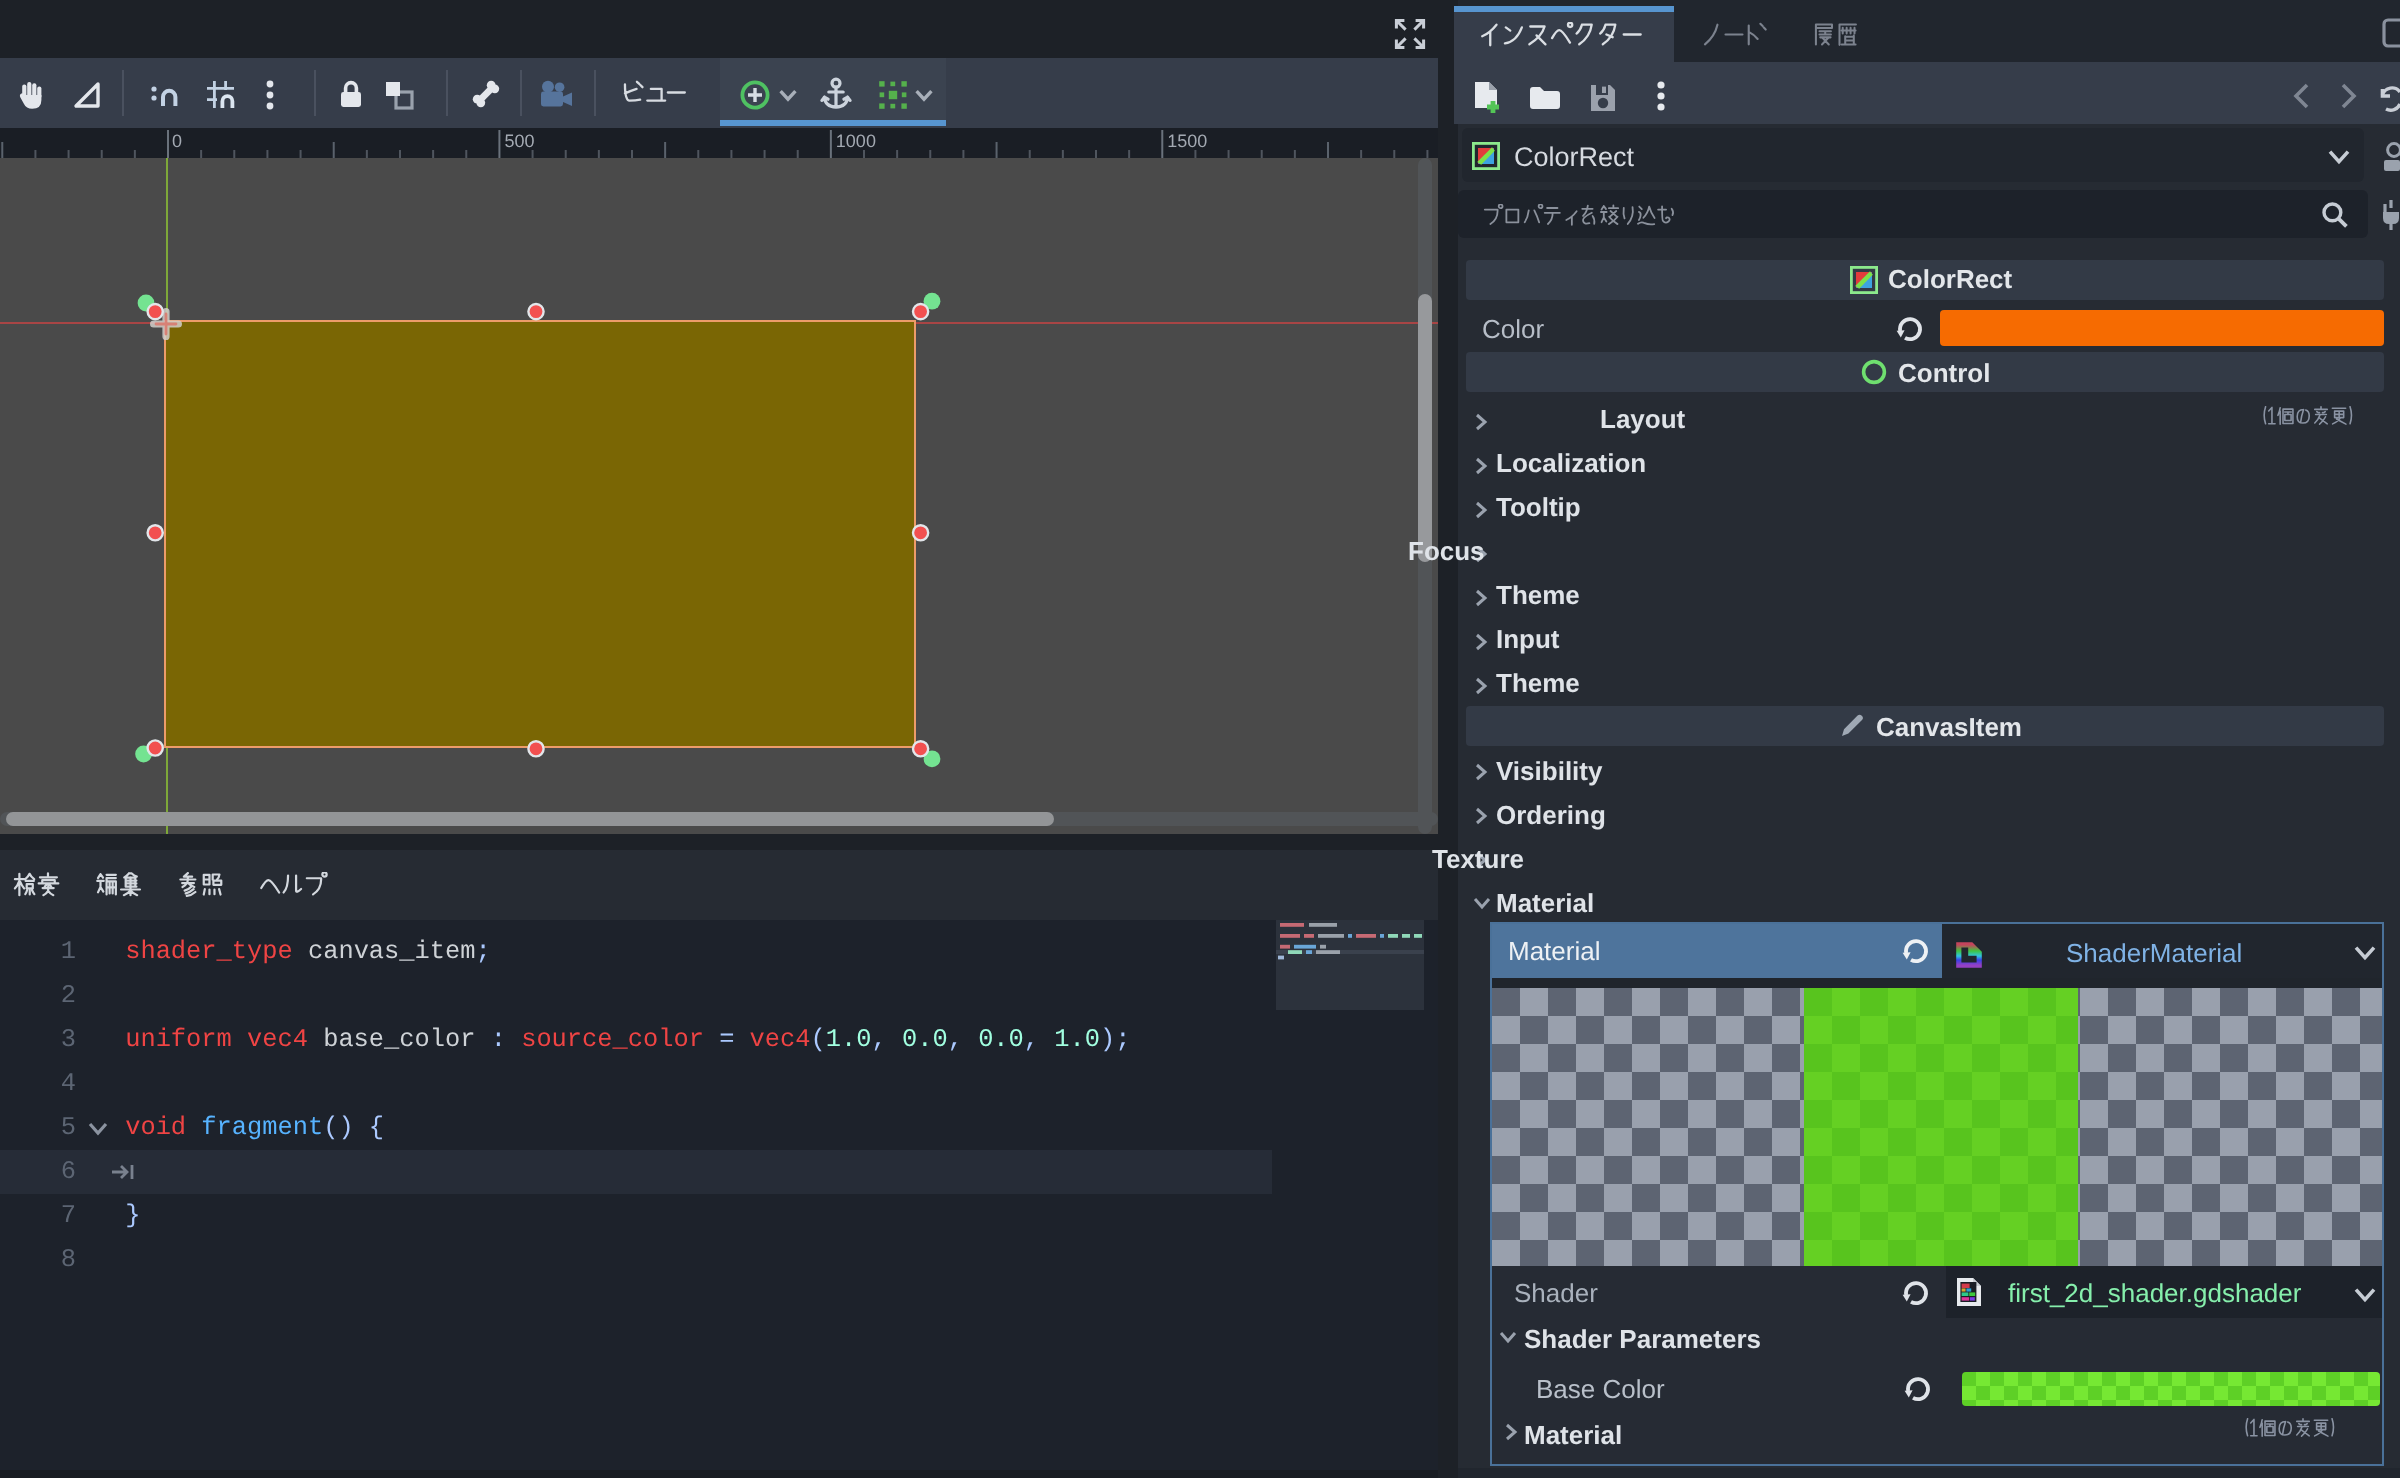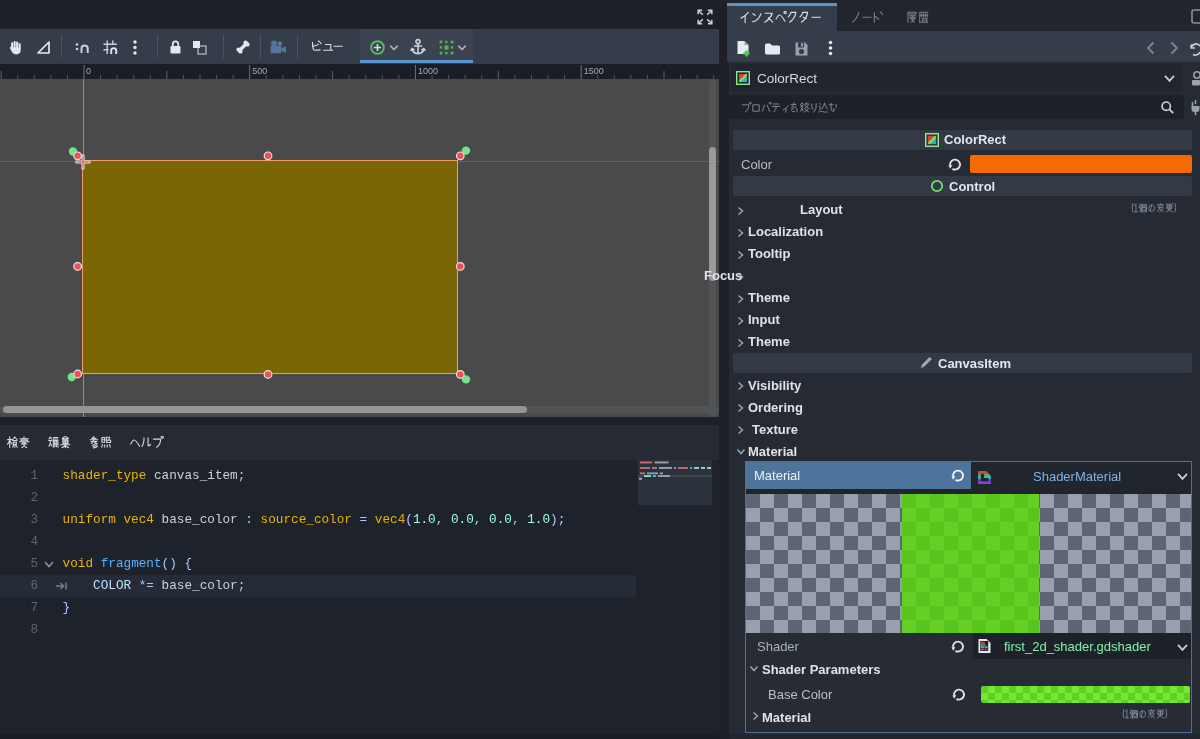--- a/index.html
+++ b/index.html
@@ -219,29 +219,29 @@
       </g>
     </svg>
 
   
   <div class="abs" style="left:0;top:460px;width:719px;height:275px;background:#1d222b;overflow:hidden;font-family:'Liberation Mono',monospace;font-size:12.7px;">
     <div class="abs" style="left:0;top:115px;width:636px;height:22px;background:#262c37;"></div>
     <style>
       .cl{position:absolute;left:0;width:719px;height:22px;line-height:22px;white-space:pre;}
       .ln{position:absolute;left:0;top:0;width:38px;text-align:right;color:#5c6573;}
       .cc{position:absolute;left:62.6px;top:0;}
-      .kw{color:#eab308;} .tx{color:#ced2d6;} .sy{color:#abc9ff;} .nu{color:#a1ffe0;}
+      .kw{color:#ef4444;} .tx{color:#ced2d6;} .sy{color:#abc9ff;} .nu{color:#a1ffe0;}
       .fn{color:#57b3ff;} .me{color:#bce0ff;}
     </style>
     <div class="cl" style="top:5px"><span class="ln">1</span><span class="cc"><span class="kw">shader_type</span><span class="tx"> canvas_item</span><span class="sy">;</span></span></div>
     <div class="cl" style="top:27px"><span class="ln">2</span></div>
     <div class="cl" style="top:49px"><span class="ln">3</span><span class="cc"><span class="kw">uniform vec4</span><span class="tx"> base_color </span><span class="sy">:</span><span class="kw"> source_color</span><span class="sy"> =</span><span class="kw"> vec4</span><span class="sy">(</span><span class="nu">1.0</span><span class="sy">,</span><span class="nu"> 0.0</span><span class="sy">,</span><span class="nu"> 0.0</span><span class="sy">,</span><span class="nu"> 1.0</span><span class="sy">);</span></span></div>
     <div class="cl" style="top:71px"><span class="ln">4</span></div>
     <div class="cl" style="top:93px"><span class="ln">5</span><span class="cc"><span class="kw">void</span><span class="fn"> fragment</span><span class="sy">() {</span></span></div>
-    <div class="cl" style="top:115px"><span class="ln">6</span><span class="cc"><span class="me">    COLOR</span><span class="sy"> *=</span><span class="tx"> base_color</span><span class="sy">;</span></span></div>
+    <div class="cl" style="top:115px"><span class="ln">6</span></div>
     <div class="cl" style="top:137px"><span class="ln">7</span><span class="cc"><span class="sy">}</span></span></div>
     <div class="cl" style="top:159px"><span class="ln">8</span></div>
     <svg class="abs" style="left:43px;top:100px" width="12" height="9" viewBox="0 0 12 9">
       <path d="M2 2 L6 6.5 L10 2" stroke="#8b93a0" stroke-width="1.6" fill="none"></path>
     </svg>
     <svg class="abs" style="left:55px;top:121px" width="13" height="10" viewBox="0 0 13 10">
       <g stroke="#79818e" stroke-width="1.4" fill="none">
           <path d="M1 5 H8 M5.5 2 L8.5 5 L5.5 8 M11 1.5 V8.5"></path>
         </g>
     </svg>
@@ -434,21 +434,21 @@
   <svg class="abs" style="left:919px;top:356px" width="14" height="14" viewBox="0 0 14 14">
     <path d="M2 12 L3 8.6 L9.8 1.8 Q10.8 0.8 11.9 1.9 Q13 3 12 4 L5.2 10.8 Z" fill="#9fa8b4"></path>
   </svg>
   <div class="hdrtx" style="left:938px;top:355.5px;">CanvasItem</div>
   <svg class="chev" style="left:737px;top:381.0px" width="8" height="10" viewBox="0 0 8 10">
       <path d="M1.5 1.5 L5.5 5 L1.5 8.5" stroke="#9aa2ae" stroke-width="1.5" fill="none"></path>
     </svg><div class="rowtx" style="left:748px;top:377.5px;">Visibility</div><svg class="chev" style="left:737px;top:403.0px" width="8" height="10" viewBox="0 0 8 10">
       <path d="M1.5 1.5 L5.5 5 L1.5 8.5" stroke="#9aa2ae" stroke-width="1.5" fill="none"></path>
     </svg><div class="rowtx" style="left:748px;top:399.5px;">Ordering</div><svg class="chev" style="left:737px;top:425.0px" width="8" height="10" viewBox="0 0 8 10">
       <path d="M1.5 1.5 L5.5 5 L1.5 8.5" stroke="#9aa2ae" stroke-width="1.5" fill="none"></path>
-    </svg><div class="rowtx" style="left:752px;top:421.5px;">Texture</div><svg class="chev" style="left:736px;top:448.0px" width="10" height="8" viewBox="0 0 10 8">
+    </svg><div class="rowtx" style="left:716px;top:421.5px;">Texture</div><svg class="chev" style="left:736px;top:448.0px" width="10" height="8" viewBox="0 0 10 8">
       <path d="M1.5 1.5 L5 5.5 L8.5 1.5" stroke="#9aa2ae" stroke-width="1.5" fill="none"></path>
     </svg><div class="rowtx" style="left:748px;top:443.5px;">Material</div>
 
   
   <div class="abs" style="left:745px;top:461px;width:447px;height:272px;border:1px solid #4a7199;background:#262b34;box-sizing:border-box;"></div>
   <div class="abs" style="left:746px;top:462px;width:225px;height:27px;background:#4e749c;"></div>
   <div class="abs" style="left:746px;top:489px;width:445px;height:5px;background:#20252c;"></div>
   <div class="abs" style="left:971px;top:462px;width:220px;height:27px;background:#21262e;"></div>
   <div class="abs" style="left:754px;top:468px;font-size:13px;color:#eef1f4;">Material</div>
   <svg class="abs" style="left:950px;top:468px" width="16" height="15" viewBox="0 0 16 15">

